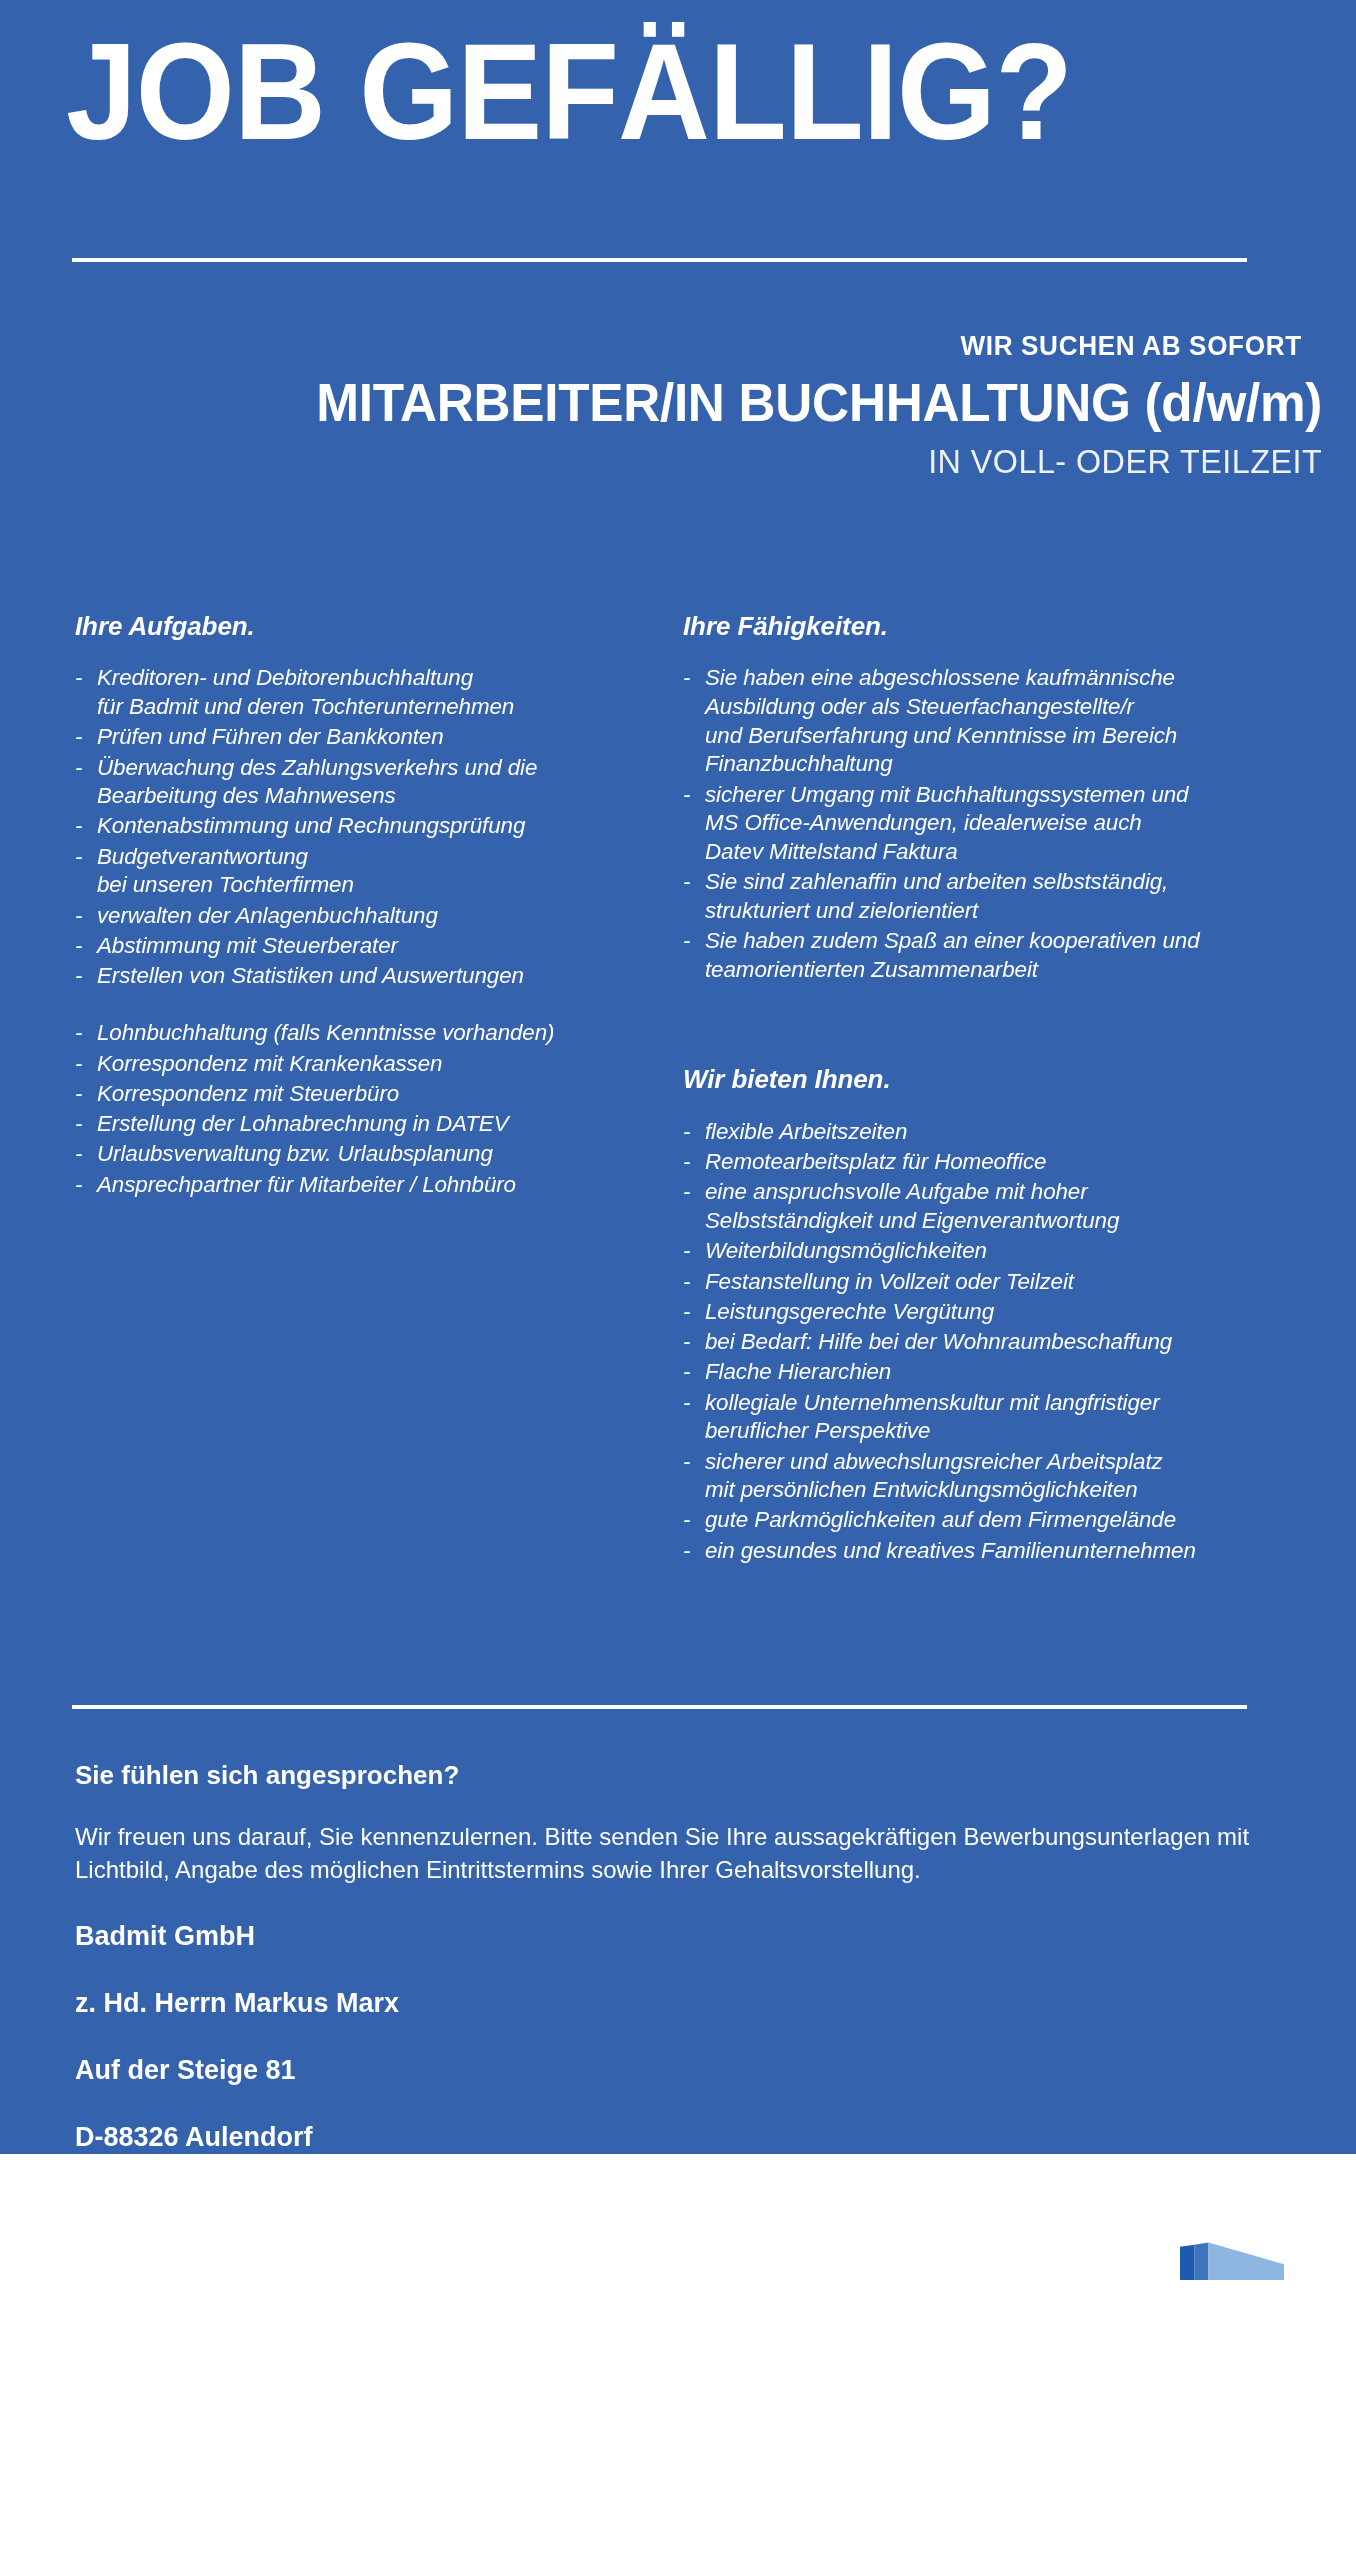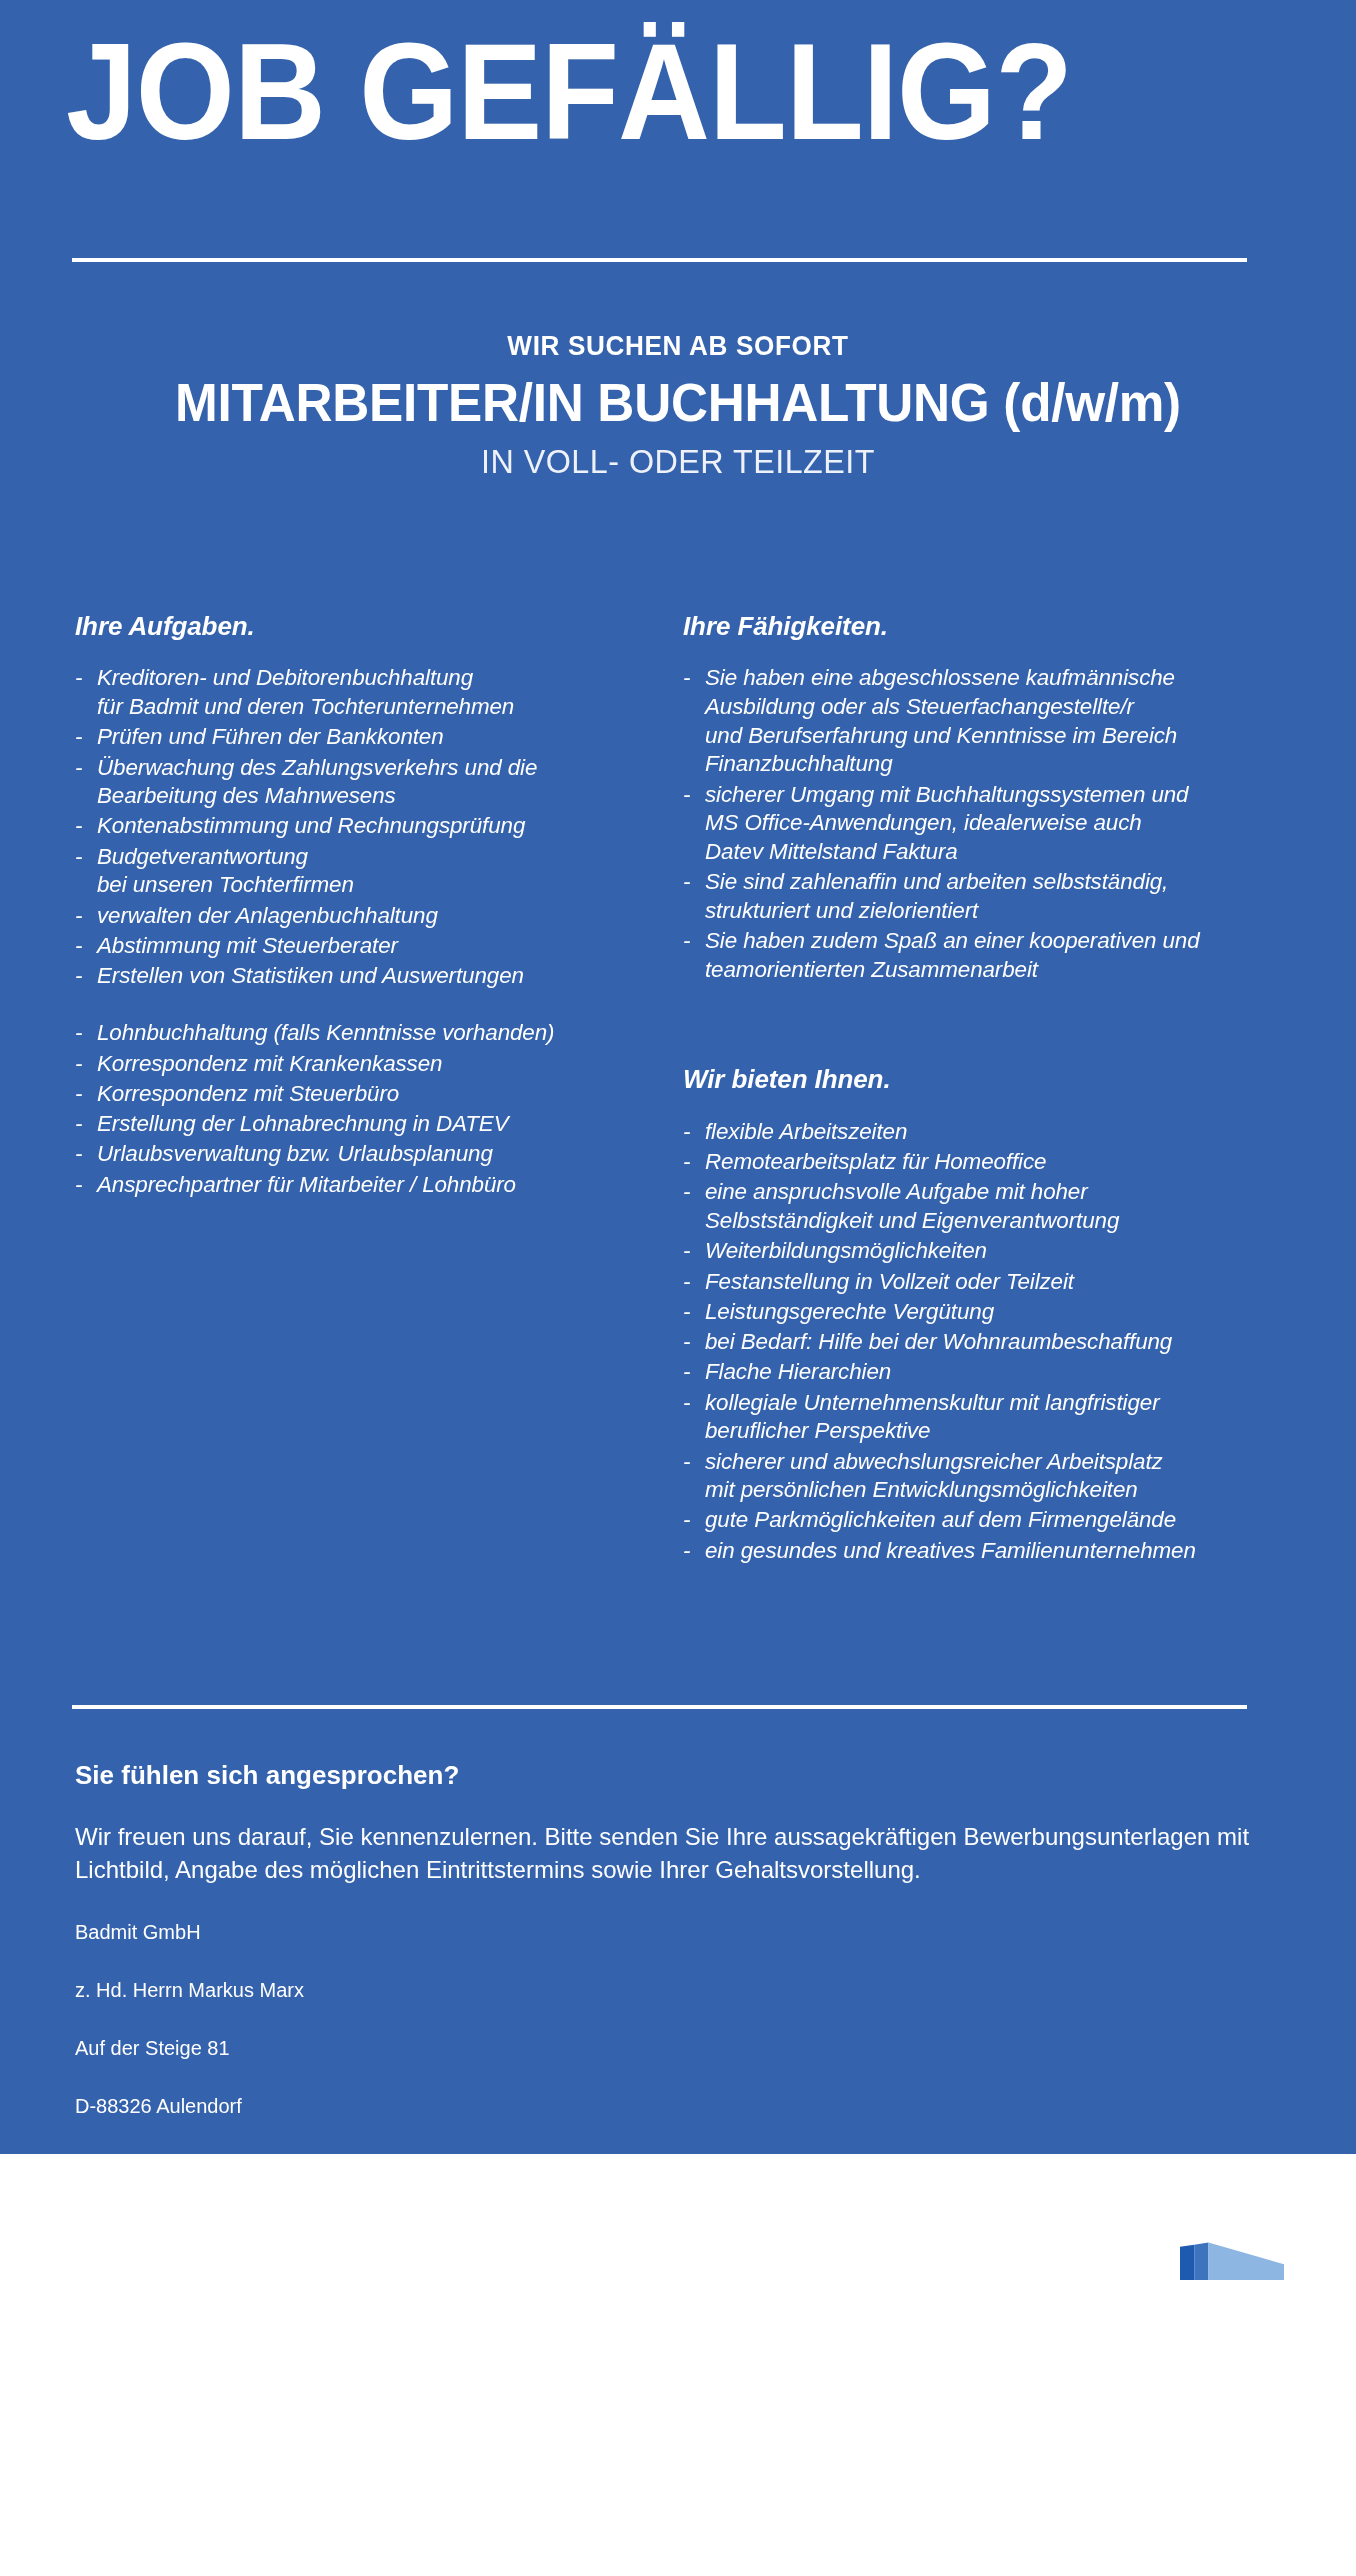--- a/index.html
+++ b/index.html
@@ -56,21 +56,21 @@
   }
   .rule-top  { top: 258px; }
   .rule-bottom { top: 1705px; }
 
   
   .subhead-block {
     position: absolute;
     left: 0;
     top: 330px;
     width: 1356px;
-    text-align: center;
+    text-align: right;
     color: #ffffff;
   }
   .kicker {
     font-size: 28.4px;
     font-weight: bold;
     letter-spacing: 0.7px;
     transform: scaleX(0.92);
     line-height: 1.1;
   }
   .job-title {
@@ -146,22 +146,22 @@
     line-height: 1.05;
   }
   .footer-para {
     font-size: 24px;
     font-weight: 300;
     line-height: 1.38;
     margin: 8px 0 31px 0;
     max-width: 1220px;
   }
   .address-line {
-    font-size: 20px;
-    font-weight: 400;
+    font-size: 27px;
+    font-weight: 700;
     line-height: 1.30;
     margin-top: 32px;
   }
 
   
   .logo-area {
     position: absolute;
     left: 0;
     top: 2154px;
     width: 1356px;

